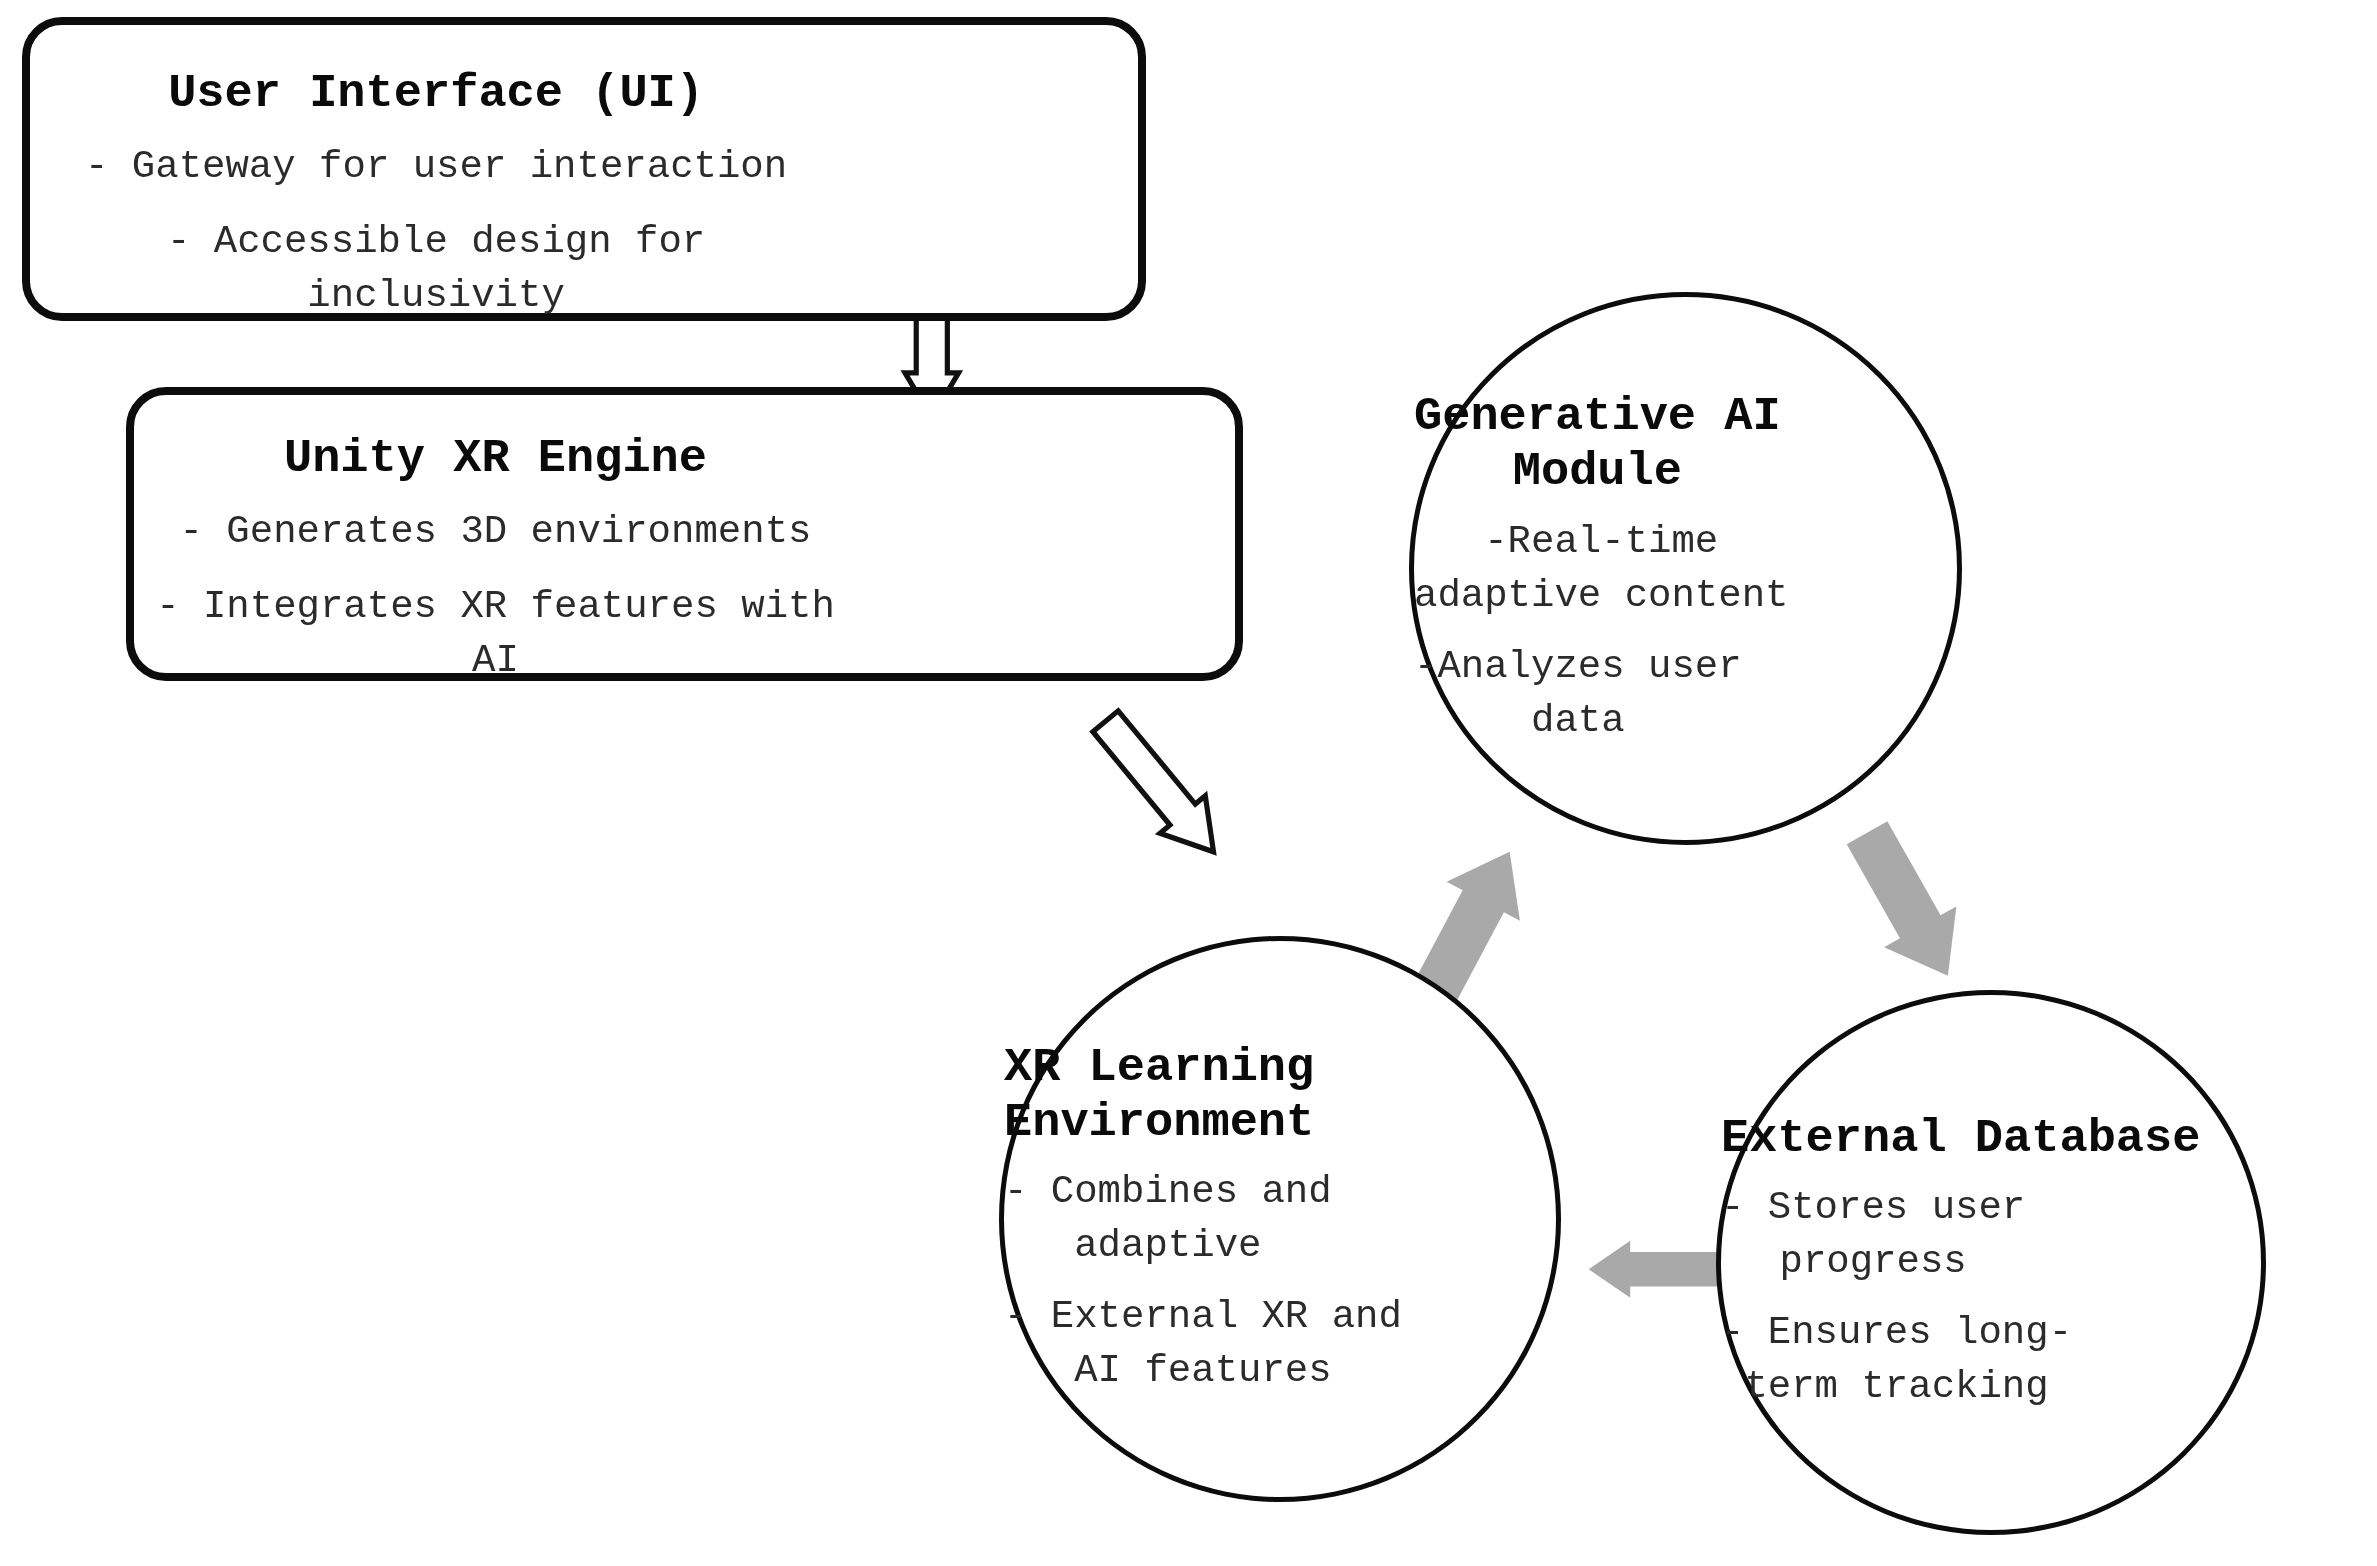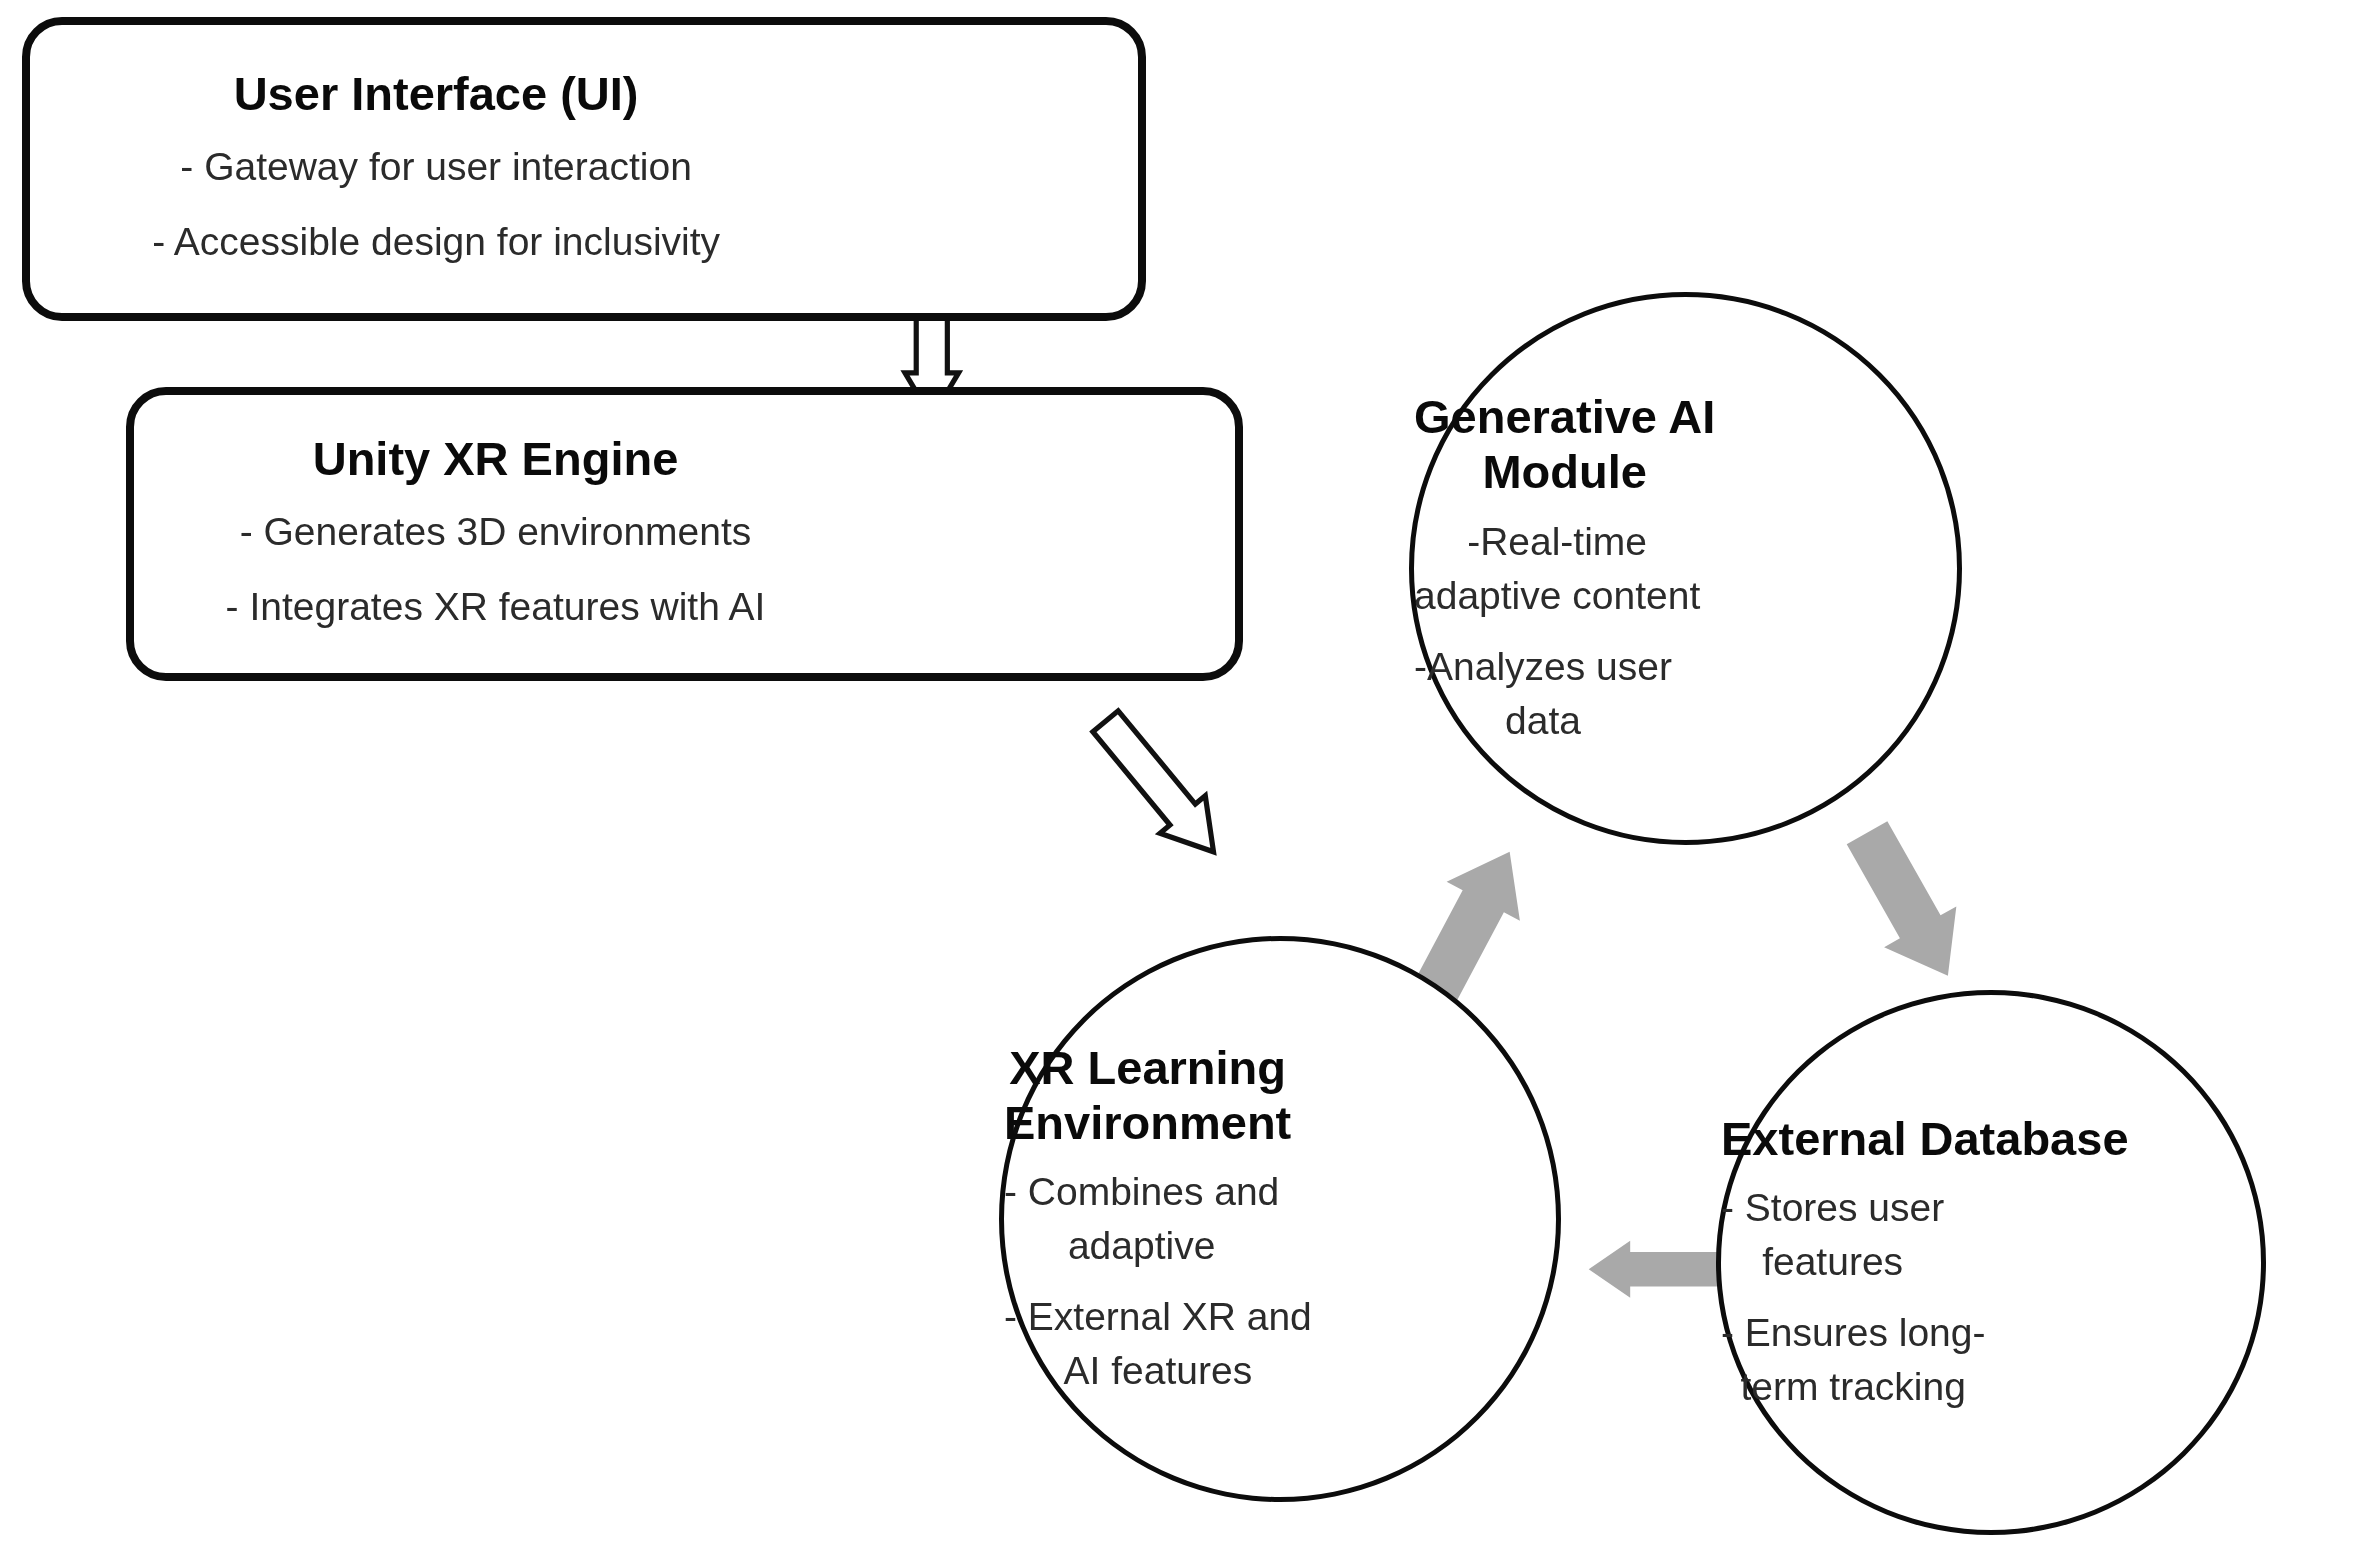--- a/index.html
+++ b/index.html
@@ -1,20 +1,20 @@
 <!DOCTYPE html>
 <html style="font-size:14px"><head>
 <meta charset="utf-8">
 <style>
   html,body{margin:0;padding:0;background:#ffffff;}
   #canvas{
     position:relative;
     width:2377px;height:1567px;
     background:#ffffff;
-    font-family:Liberation Sans, sans-serif;
+    font-family:Liberation Mono, monospace;
     overflow:hidden;
   }
   .node{position:absolute;background:#ffffff;box-sizing:border-box;}
   .rect{
     border:8.6px solid #0c0c0c;
     border-radius:40px;
   }
   .ellipse{
     border:5.2px solid #0c0c0c;
     border-radius:50%;
@@ -85,21 +85,21 @@
 Module</div>
     <div class="shape-bullet">-Real-time
 adaptive content</div>
     <div class="shape-bullet">-Analyzes user
 data</div>
   </div>
 
   <div class="node ellipse" style="left:1716px;top:990px;width:550px;height:545px;">
     <div class="shape-title">External Database</div>
     <div class="shape-bullet">- Stores user
-features</div>
+progress</div>
     <div class="shape-bullet">- Ensures long-
 term tracking</div>
   </div>
 
   <div class="node ellipse" style="left:999px;top:936px;width:562px;height:566px;">
     <div class="shape-title">XR Learning
 Environment</div>
     <div class="shape-bullet">- Combines and
 adaptive</div>
     <div class="shape-bullet">- External XR and

